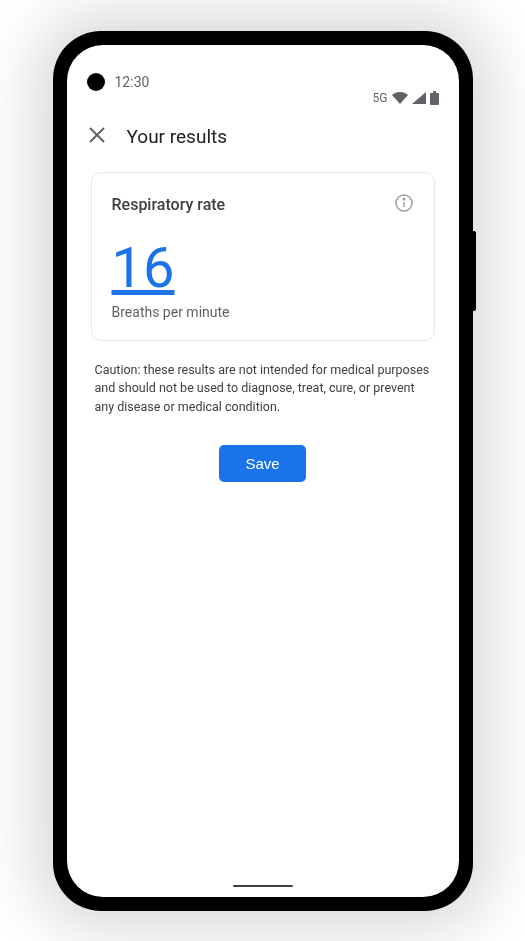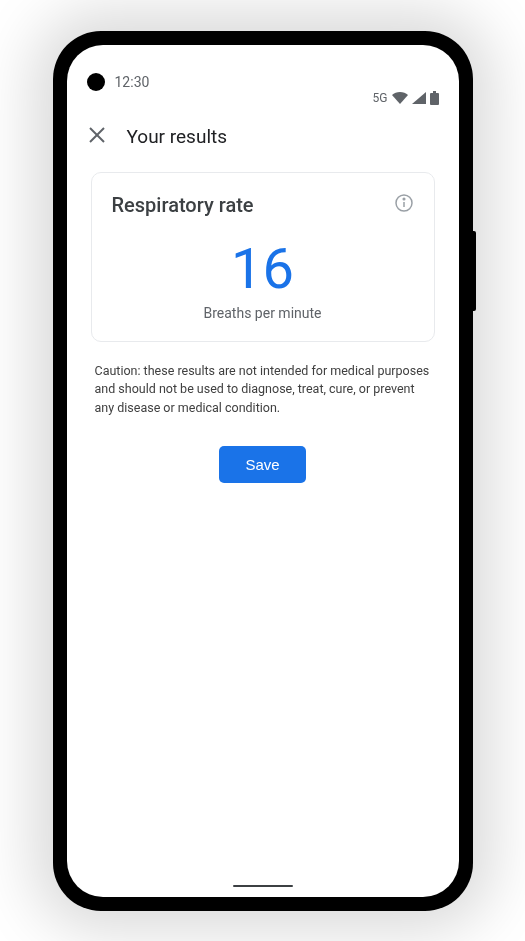--- a/index.html
+++ b/index.html
@@ -110,48 +110,47 @@
     }
     
     .card-header {
       display: flex;
       justify-content: space-between;
       align-items: center;
       margin-bottom: 24px;
     }
     
     .card-title {
-      font-size: 20px;
+      font-size: 16px;
       font-weight: 500;
       color: #3c4043;
     }
     
     .info-btn {
       background: none;
       border: none;
       cursor: pointer;
       padding: 0;
       color: #9aa0a6;
       display: flex;
       align-items: center;
     }
     
     .result-value {
       font-size: 56px;
       font-weight: 400;
       color: #1a73e8;
-      text-align: center;
       line-height: 1;
       margin-bottom: 8px;
+      text-decoration: underline;
     }
     
     .result-unit {
       font-size: 14px;
       color: #5f6368;
-      text-align: center;
     }
     
     .caution-text {
       font-size: 12.5px;
       color: #404040;
       line-height: 1.5;
       margin-bottom: 28px;
       padding: 0 4px;
     }
     

